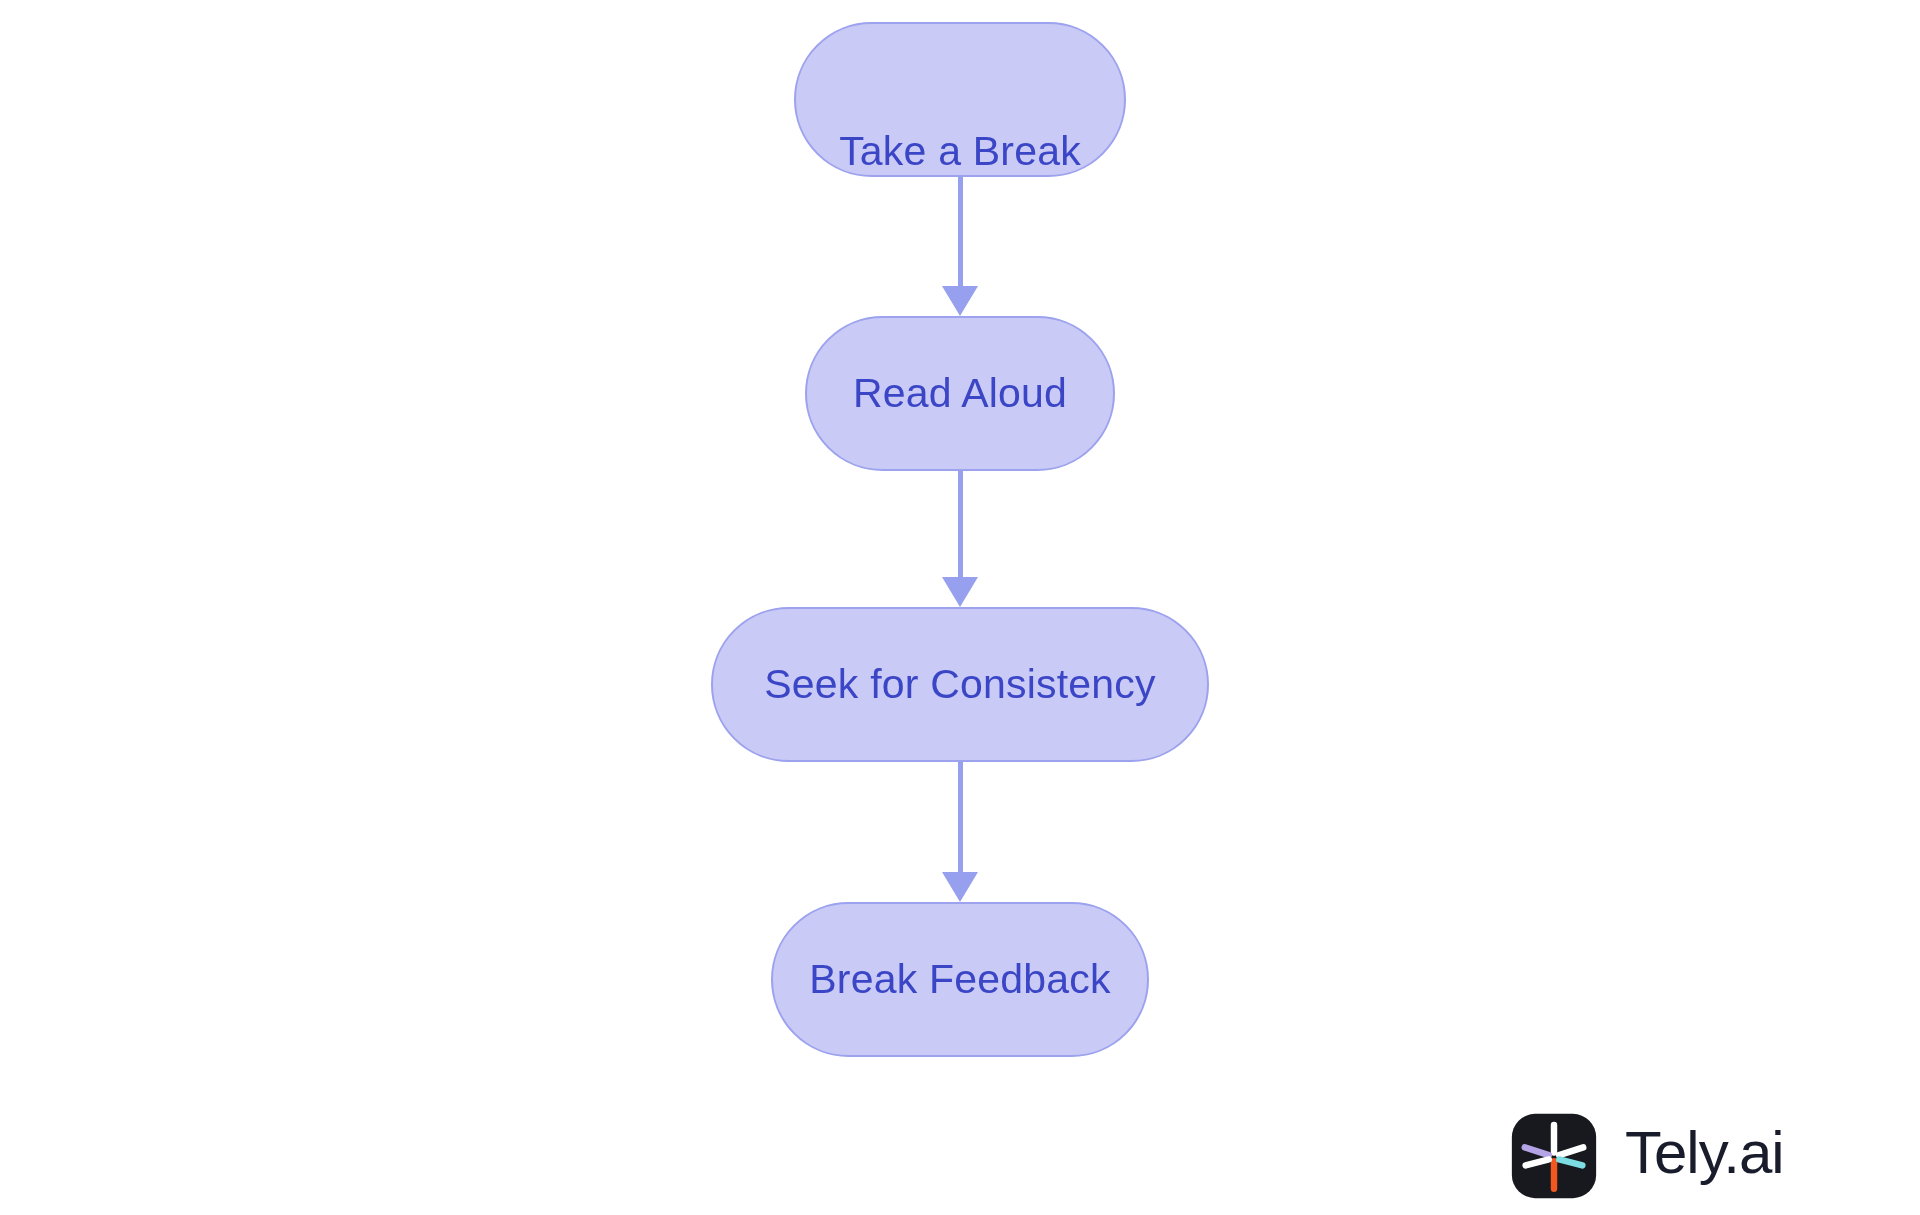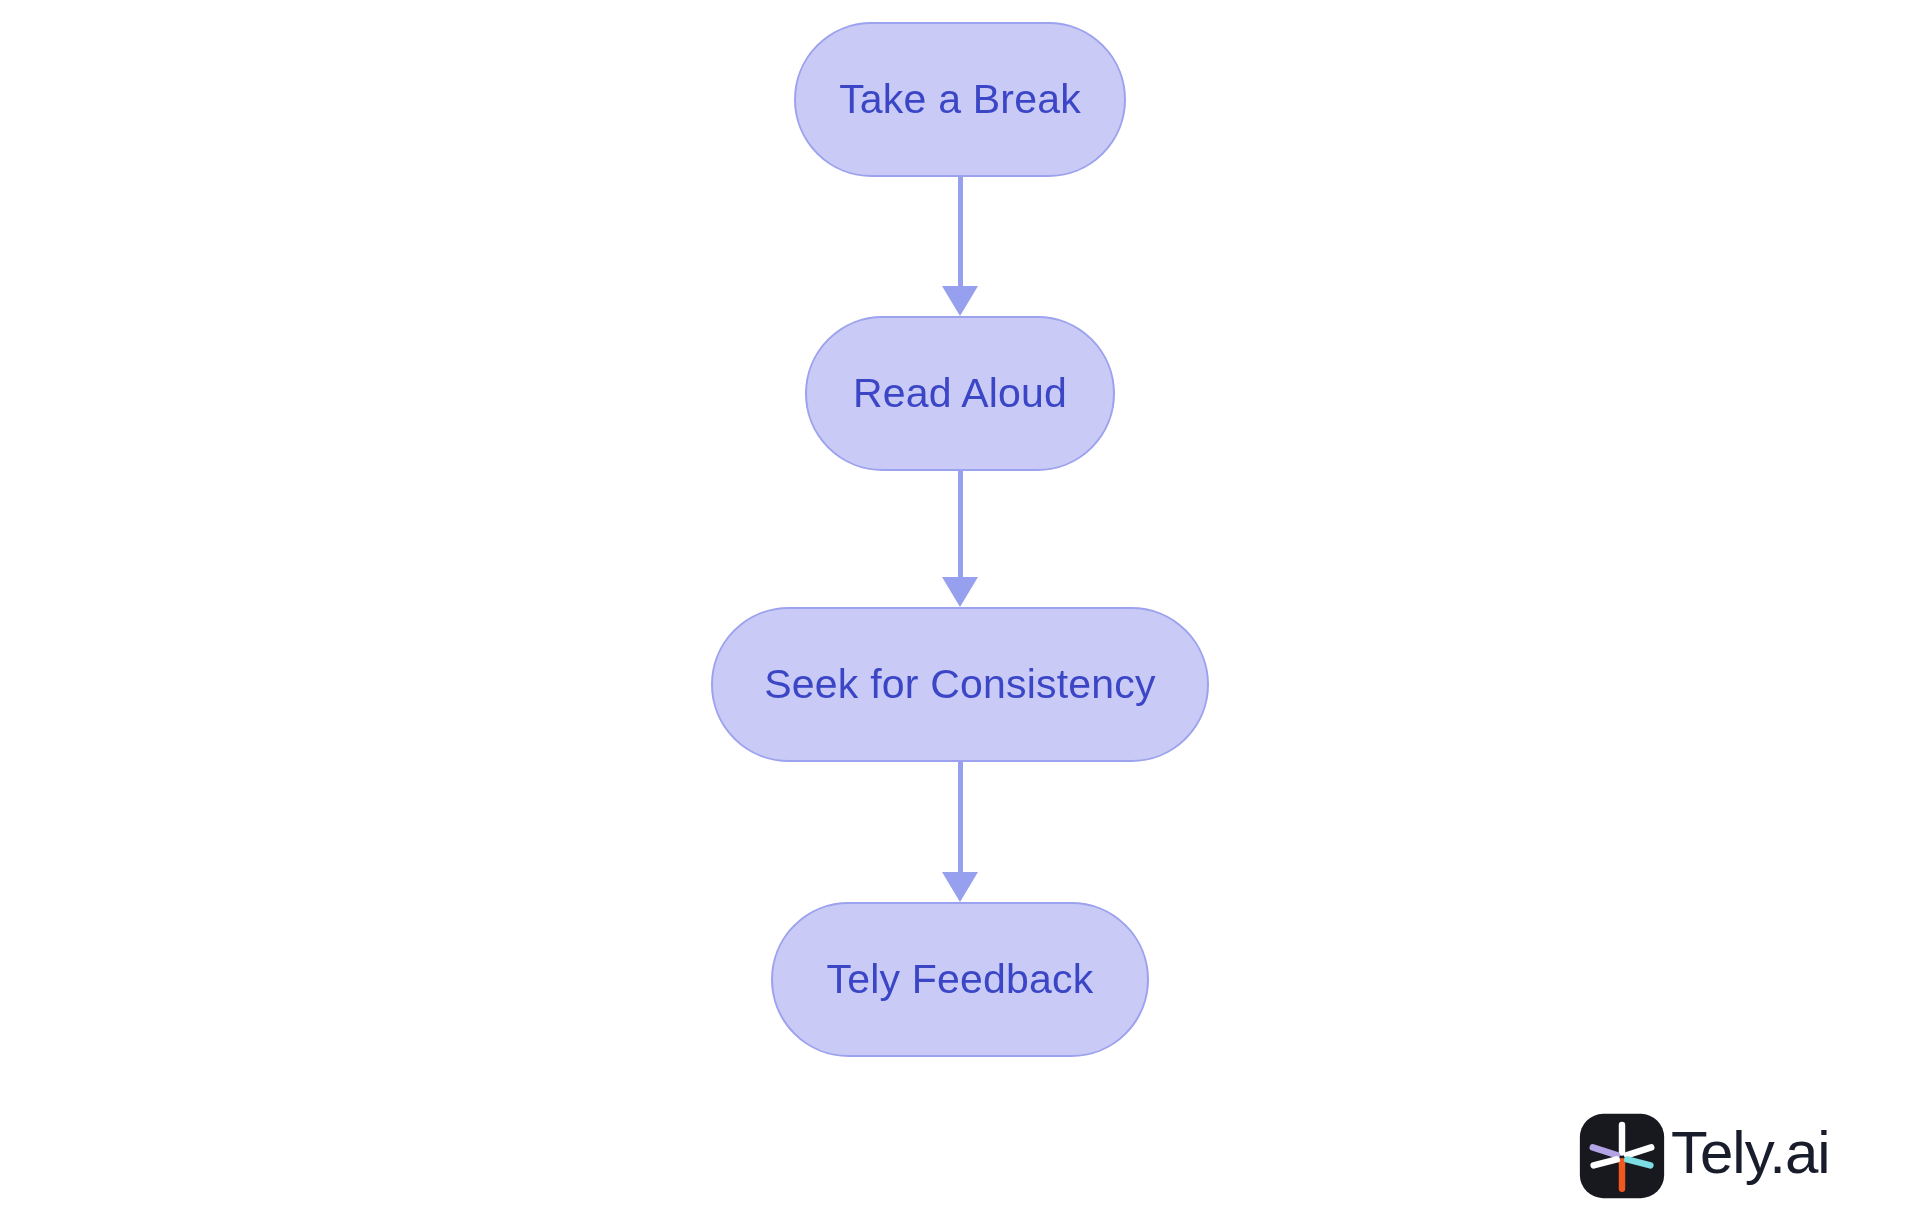--- a/index.html
+++ b/index.html
@@ -32,21 +32,21 @@
     border-radius: 999px;
     display: flex;
     align-items: center;
     justify-content: center;
     color: var(--node-text);
     font-size: 41px;
     font-weight: 500;
     letter-spacing: 0.2px;
     white-space: nowrap;
   }
-  .node-1 { top: 22px;  width: 332px; }
+  .node-1 { top: 22px;  width: 332px; align-items: flex-end; }
   .node-2 { top: 316px; width: 310px; align-items: center; }
   .node-3 { top: 607px; width: 498px; }
   .node-4 { top: 902px; width: 378px; }
 
   .edge {
     position: absolute;
     left: 50%;
     transform: translateX(-50%);
     display: flex;
     flex-direction: column;
@@ -64,25 +64,25 @@
     width: 0;
     height: 0;
     border-left: 18px solid transparent;
     border-right: 18px solid transparent;
     border-top: 30px solid var(--arrow);
     margin-top: -1px;
   }
 
   .brand {
     position: absolute;
-    left: 1579px;
+    left: 1511px;
     top: 1113px;
     display: flex;
     align-items: center;
-    gap: 6px;
+    gap: 28px;
   }
   .brand-icon {
     width: 86px;
     height: 86px;
     display: block;
   }
   .brand-text {
     font-size: 60px;
     font-weight: 500;
     color: var(--logo-text);
@@ -115,21 +115,21 @@
 <div class="flow-node node-3">
   <span>Seek for Consistency</span>
 </div>
 
 <div class="edge edge-3">
   <div class="edge-line"></div>
   <div class="edge-head"></div>
 </div>
 
 <div class="flow-node node-4">
-  <span>Tely Feedback</span>
+  <span>Break Feedback</span>
 </div>
 
 <div class="brand">
   <svg class="brand-icon" viewBox="0 0 100 100" xmlns="http://www.w3.org/2000/svg">
     <rect x="1" y="1" width="98" height="98" rx="27" fill="#17191f"></rect>
 
     <line x1="50" y1="46" x2="50" y2="14" stroke-width="7.5" stroke-linecap="round" stroke="#ffffff"></line>
 
     <line x1="50" y1="56" x2="50" y2="88" stroke-width="7.5" stroke-linecap="round" stroke="#f2571f"></line>
 

